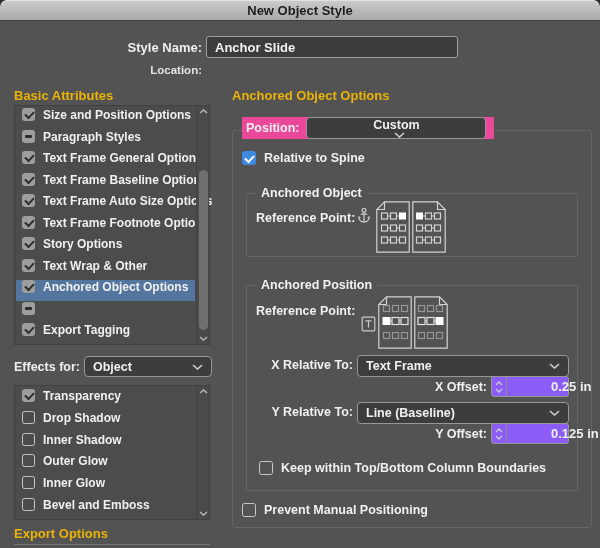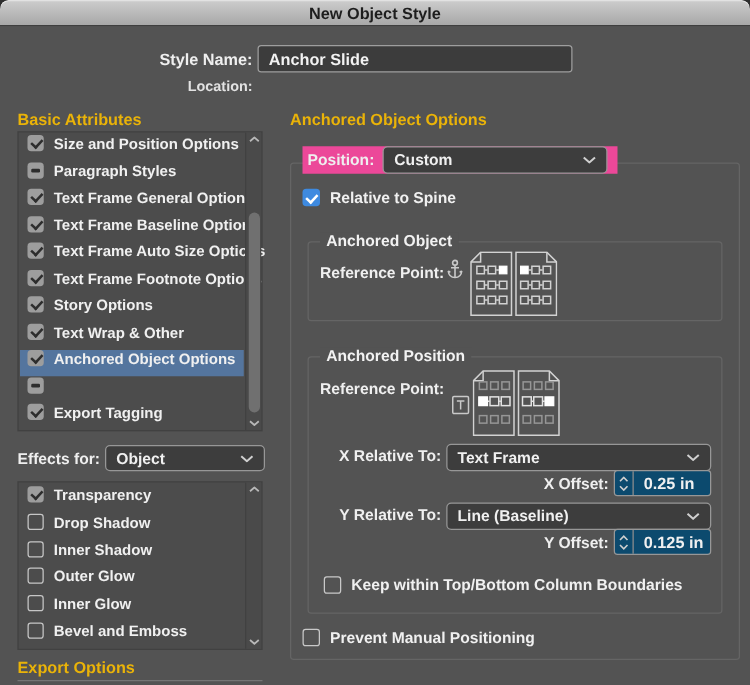--- a/index.html
+++ b/index.html
@@ -63,22 +63,22 @@
   
   .sbar { position:absolute; top:0; right:0; bottom:0; width:13px; border-left:1px solid #414141; background:#4a4a4a; }
   .sbar .up { position:absolute; top:3px; left:2px; }
   .sbar .dn { position:absolute; bottom:3px; left:2px; }
   .sthumb { position:absolute; left:2px; width:9px; border-radius:4.5px; background:#707070; }
   
   .group { position:absolute; border:1px solid #656565; border-radius:3px; }
   .legend { position:absolute; top:-8px; left:9px; background:#535353; padding:0 5px;
      color:#f2f2f2; font-size:12.5px; font-weight:700; white-space:nowrap; }
   
-  .offset { position:absolute; display:flex; align-items:stretch; background:#0c4a6e;
-     border:1px solid #979797; border-radius:3px; }
+  .offset { position:absolute; display:flex; align-items:stretch; background:#8b5cf6;
+     border:1px solid #979797; border-radius:3px;gap:36px; }
   .stepper { width:15px; flex:none; display:flex; flex-direction:column; align-items:center;
      justify-content:center; gap:2px; border-right:1px solid #8d8d8d; }
   .offset .val { flex:1; display:flex; align-items:center; padding-left:8px;
      color:#f0f0f0; font-size:13px; font-weight:700; white-space:nowrap; }
   .hairline { position:absolute; height:1px; background:#757575; }
 </style>
 </head>
 <body>
 
 <div id="dialog">
@@ -193,21 +193,21 @@
 
   <div class="heading" style="left:14px; top:526px;">Export Options</div>
   <div class="hairline" style="left:14px; top:544px; width:196px;"></div>
 
   <div class="heading" style="left:232px; top:88px;">Anchored Object Options</div>
 
   <div class="group" style="left:232px; top:130px; width:360px; height:398px;"></div>
 
   <div style="position:absolute; left:242px; top:117px; display:flex; align-items:center; gap:7px; background:#ec4899; padding:0 8px 0 4px;">
     <span style="color:#efefef; font-size:12.5px; font-weight:700;">Position:</span>
-    <div class="dd" style="position:relative; width:180px; height:22px;">
+    <div class="dd" style="position:relative; width:180px; height:22px;flex-direction:column;">
       <span>Custom</span>
       <svg width="11" height="6" viewBox="0 0 11 6">
           <path d="M1 1 L5.5 5 L10 1" fill="none" stroke="#cfcfcf" stroke-width="1.6"></path>
         </svg>
     </div>
   </div>
 
   <div class="chkrow" style="left:242px; top:151px;">
     <span class="blue-check"></span>
     <span class="row-label">Relative to Spine</span>

